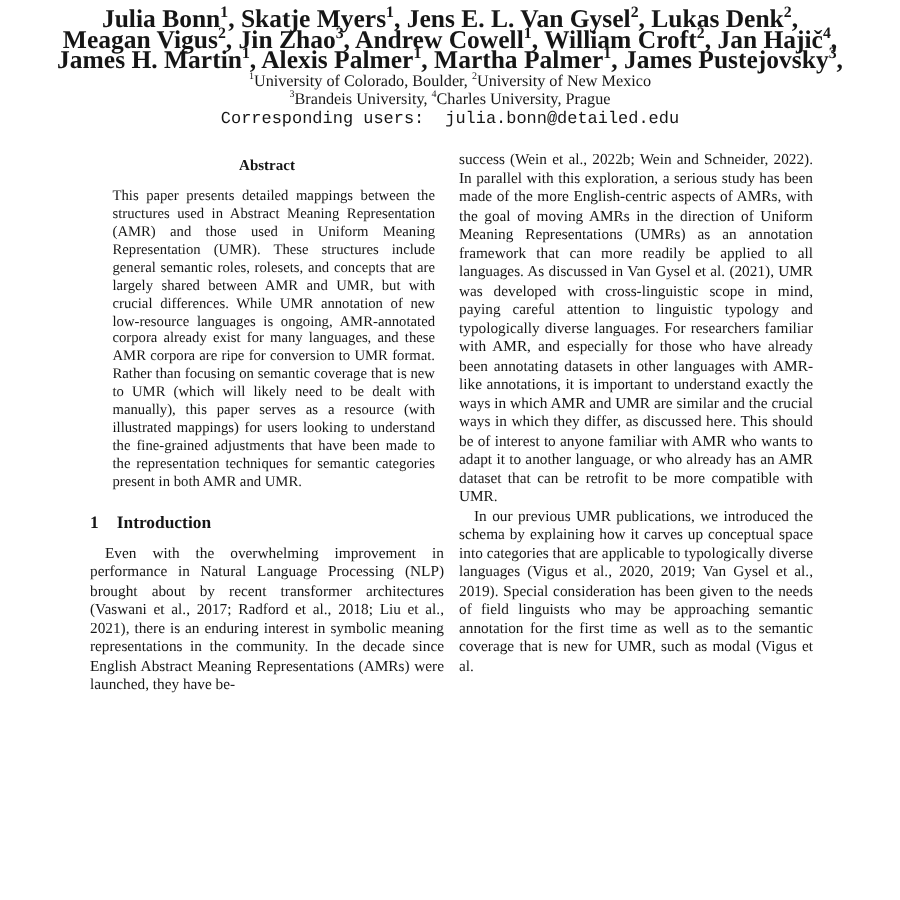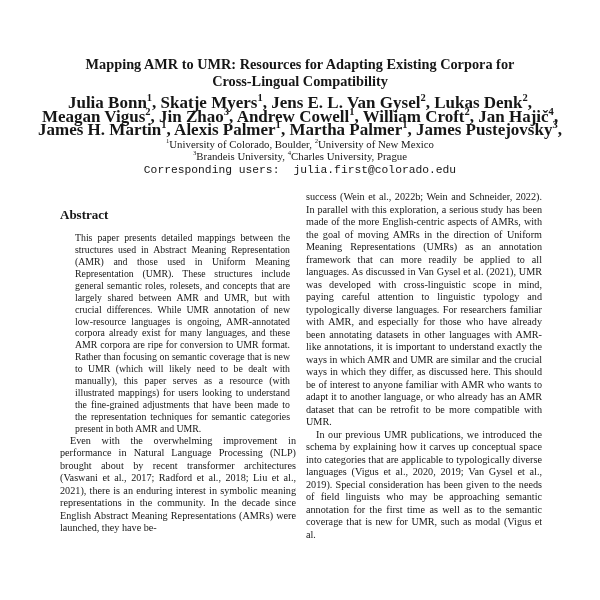--- a/index.html
+++ b/index.html
@@ -39,24 +39,24 @@
 
   .columns {
     display: flex;
     gap: 10px;
     padding: 0 57px 0 60px;
     margin-top: 14px;
   }
   .col { width: 236px; flex: 0 0 236px; }
 
   .abstract-heading {
-    text-align: left;
-    font-size: 13px;
+    text-align: center;
+    font-size: 10px;
     font-weight: bold;
-    margin: 16px 0 9px;
+    margin: 4px 0 9px;
   }
   p { margin: 0; }
   .abstract-text {
     margin: 0 6px 0 15px;
     font-size: 9.8px;
     line-height: 11.9px;
     text-align: justify;
   }
 
   .section-heading { font-size: 11.6px; font-weight: bold; margin: 14px 0 9px; }
@@ -67,42 +67,44 @@
     line-height: 12.5px;
     text-align: justify;
   }
   .para.indent { text-indent: 10px; }
 </style>
 </head>
 <body>
 
 <div class="page">
 
-  <h1 class="title">Mapping AMR to UMR: Resources for Adapting Existing Corpora for Cross-Lingual Compatibility</h1>
 
   <div class="authors">
     <div class="author-line">Julia Bonn<sup>1</sup>, Skatje Myers<sup>1</sup>, Jens E. L. Van Gysel<sup>2</sup>, Lukas Denk<sup>2</sup>,</div>
     <div class="author-line">Meagan Vigus<sup>2</sup>, Jin Zhao<sup>3</sup>, Andrew Cowell<sup>1</sup>, William Croft<sup>2</sup>, Jan Hajič<sup>4</sup>,</div>
     <div class="author-line">James H. Martin<sup>1</sup>, Alexis Palmer<sup>1</sup>, Martha Palmer<sup>1</sup>, James Pustejovsky<sup>3</sup>,</div>
   </div>
 
   <div class="affiliations">
     <div class="affiliation-line"><sup>1</sup>University of Colorado, Boulder, <sup>2</sup>University of New Mexico</div>
     <div class="affiliation-line"><sup>3</sup>Brandeis University, <sup>4</sup>Charles University, Prague</div>
   </div>
 
   <div class="corresponding">
-    <span>Corresponding users:</span><span class="email">julia.first@colorado.edu</span>
+    <span>Corresponding users:</span><span class="email">julia.bonn@detailed.edu</span>
   </div>
 
   <div class="columns">
 
     <div class="col">
       <div class="abstract-heading">Abstract</div>
       <p class="abstract-text">This paper presents detailed mappings between the structures used in Abstract Meaning Representation (AMR) and those used in Uniform Meaning Representation (UMR). These structures include general semantic roles, rolesets, and concepts that are largely shared between AMR and UMR, but with crucial differences. While UMR annotation of new low-resource languages is ongoing, AMR-annotated corpora already exist for many languages, and these AMR corpora are ripe for conversion to UMR format. Rather than focusing on semantic coverage that is new to UMR (which will likely need to be dealt with manually), this paper serves as a resource (with illustrated mappings) for users looking to understand the fine-grained adjustments that have been made to the representation techniques for semantic categories present in both AMR and UMR.</p>
+      <div class="section-heading">
+        <span class="sec-num">1</span><span>Introduction</span>
+      </div>
       <p class="para indent">Even with the overwhelming improvement in performance in Natural Language Processing (NLP) brought about by recent transformer architectures (Vaswani et al., 2017; Radford et al., 2018; Liu et al., 2021), there is an enduring interest in symbolic meaning representations in the community. In the decade since English Abstract Meaning Representations (AMRs) were launched, they have be-</p>
     </div>
 
     <div class="col">
       <p class="para">success (Wein et al., 2022b; Wein and Schneider, 2022). In parallel with this exploration, a serious study has been made of the more English-centric aspects of AMRs, with the goal of moving AMRs in the direction of Uniform Meaning Representations (UMRs) as an annotation framework that can more readily be applied to all languages. As discussed in Van Gysel et al. (2021), UMR was developed with cross-linguistic scope in mind, paying careful attention to linguistic typology and typologically diverse languages. For researchers familiar with AMR, and especially for those who have already been annotating datasets in other languages with AMR-like annotations, it is important to understand exactly the ways in which AMR and UMR are similar and the crucial ways in which they differ, as discussed here. This should be of interest to anyone familiar with AMR who wants to adapt it to another language, or who already has an AMR dataset that can be retrofit to be more compatible with UMR.</p>
       <p class="para indent">In our previous UMR publications, we introduced the schema by explaining how it carves up conceptual space into categories that are applicable to typologically diverse languages (Vigus et al., 2020, 2019; Van Gysel et al., 2019). Special consideration has been given to the needs of field linguists who may be approaching semantic annotation for the first time as well as to the semantic coverage that is new for UMR, such as modal (Vigus et al.</p>
     </div>
 
   </div>
 

